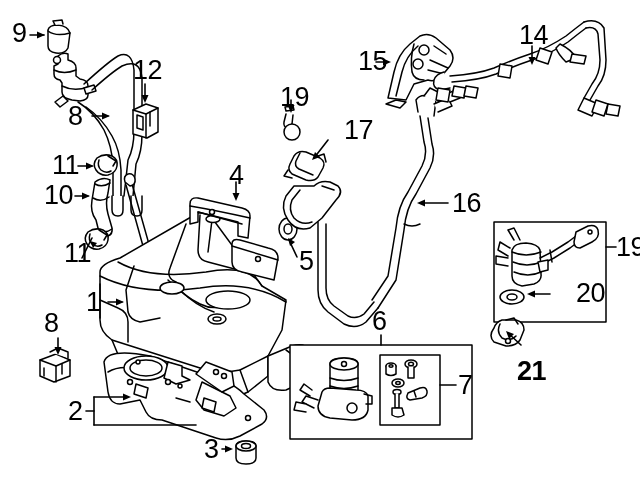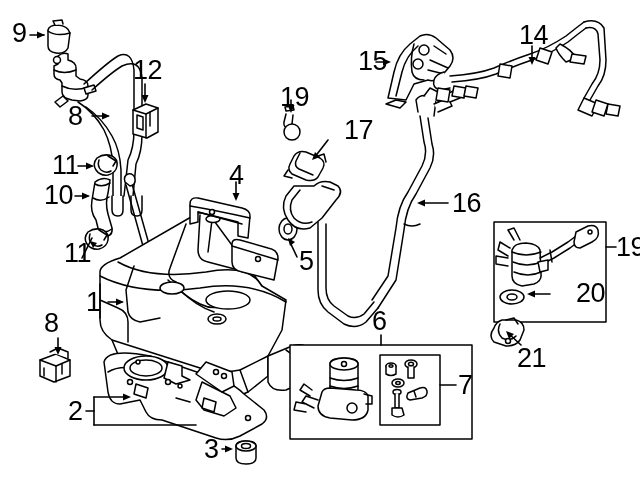--- a/index.html
+++ b/index.html
@@ -438,19 +438,19 @@
     <div class="callout" style="left:44px;  top:182px;">10</div>
     <div class="callout" style="left:229px; top:162px;">4</div>
     <div class="callout" style="left:452px; top:190px;text-align:center;">16</div>
     <div class="callout" style="left:64px; top:240px;">11</div>
     <div class="callout" style="left:299px; top:248px;">5</div>
     <div class="callout" style="left:592px; top:234px;margin-left:24px;">19</div>
     <div class="callout" style="left:86px;  top:289px;">1</div>
     <div class="callout" style="left:552px; top:280px;margin-left:24px;">20</div>
     <div class="callout" style="left:44px;  top:310px;">8</div>
     <div class="callout" style="left:372px; top:308px;">6</div>
-    <div class="callout" style="left:517px; top:345px;">21</div>
+    <div class="callout" style="left:517px; top:358px;font-weight:bold;">21</div>
     <div class="callout" style="left:458px; top:372px;">7</div>
     <div class="callout" style="left:68px;  top:398px;">2</div>
     <div class="callout" style="left:204px; top:436px;">3</div>
   </div>
 
 </div>
 
 </body></html>

